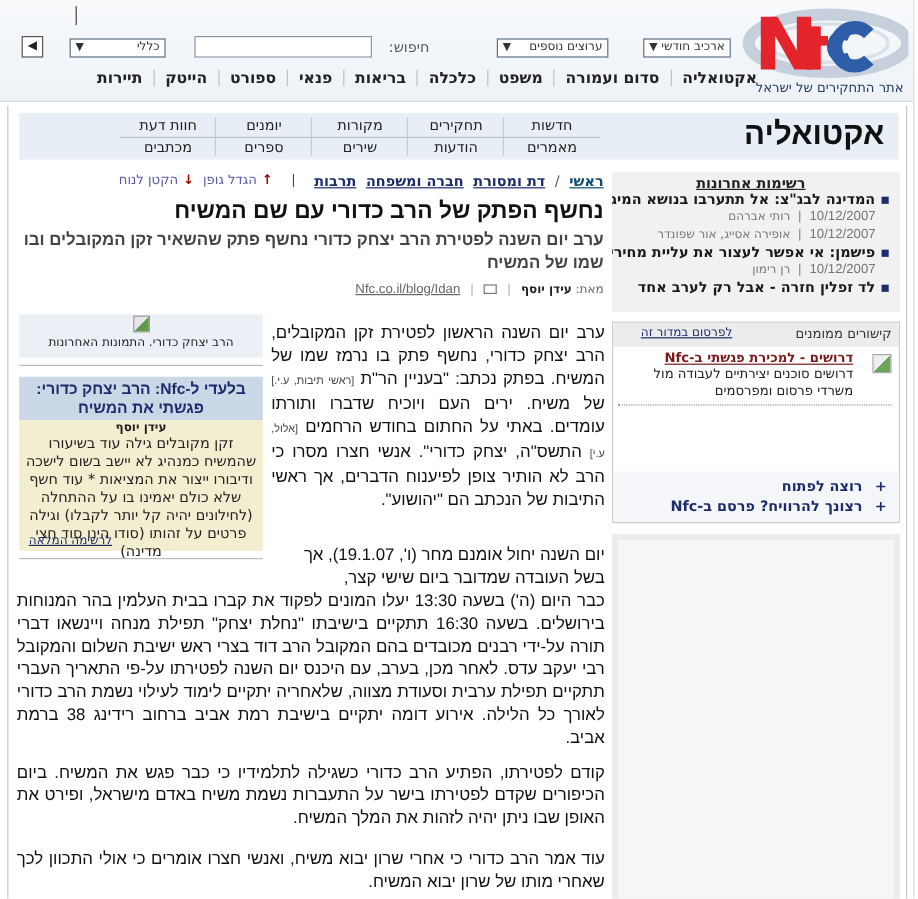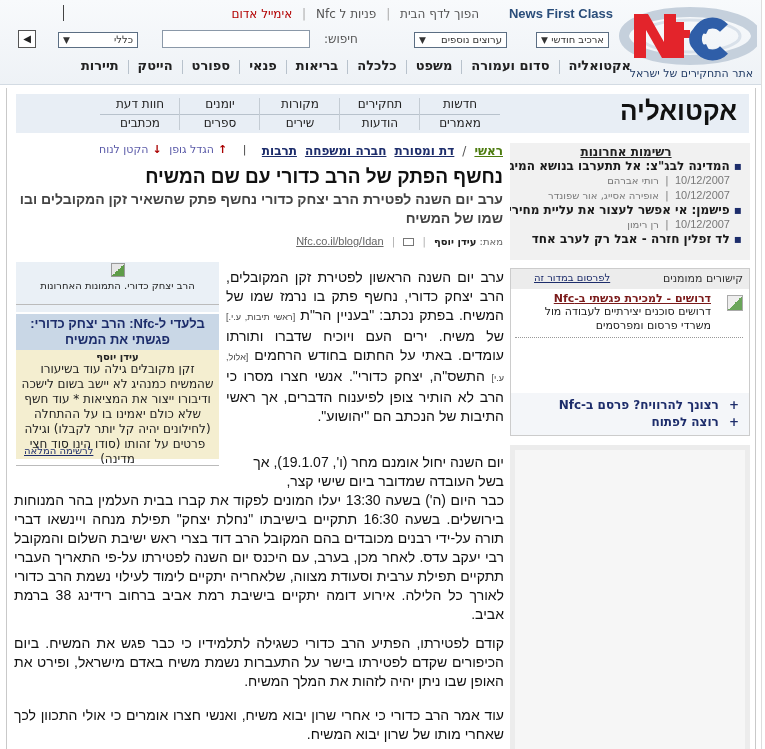--- a/index.html
+++ b/index.html
@@ -35,41 +35,41 @@
 .section { position: absolute; left: 16px; top: 94px; width: 733px; height: 39px; background: #e8eef5; }
 .section-title { position: absolute; right: 12px; top: 2px; font-size: 26px; font-weight: bold; color: #111; font-family: "Liberation Sans", sans-serif; direction: rtl; }
 .subnav { position: absolute; left: 84px; top: 2px; width: 400px; height: 36px; direction: rtl; }
 .subnav .cell { position: absolute; width: 80px; height: 17px; text-align: center; font-size: 12px; color: #222; }
 .subnav .hline { position: absolute; left: 0; right: 0; top: 18px; height: 1px; background: #b8c2cc; }
 .subnav .vsep { position: absolute; top: 2px; width: 1px; height: 32px; background: #c4ccd4; }
 
 
 .breadcrumb { position: absolute; right: 262px; top: 144px; direction: rtl; font-size: 12px; font-weight: bold; white-space: nowrap; }
 .breadcrumb a { color: #1d2d6b; text-decoration: underline; margin-left: 8px; }
-.breadcrumb a.home { color: #4d7c0f; }
+.breadcrumb a.home { color: #0c4a6e; }
 .breadcrumb .slash { color: #555; margin-left: 8px; font-weight: normal; }
 .fontctl { position: absolute; left: 95px; top: 143px; direction: rtl; font-size: 11px; color: #5a5aa8; white-space: nowrap; }
 .fontctl .pipe { color: #444; margin-left: 12px; }
 .fontctl .up, .fontctl .down { color: #a00; font-weight: bold; }
 .fontctl span { margin-left: 4px; }
 
 
 .art-title { position: absolute; right: 262px; top: 166px; direction: rtl; font-size: 19px; font-weight: bold; color: #111; white-space: nowrap; font-family: "Liberation Sans", sans-serif; }
 .art-sub { position: absolute; right: 262px; top: 190px; width: 490px; direction: rtl; font-size: 14px; font-weight: bold; color: #444; line-height: 19px; font-family: "Liberation Sans", sans-serif; }
 .byline { position: absolute; right: 262px; top: 235px; direction: rtl; font-size: 10px; color: #666; white-space: nowrap; margin-left: 40px; }
 .byline .author { color: #222; font-weight: bold; }
 .byline .sep { color: #aaa; margin: 0 5px; }
 .byline .url { color: #666; text-decoration: underline; font-size: 11px; font-family: "Liberation Sans", sans-serif; }
 .byline .mail { display: inline-block; width: 11px; height: 8px; border: 1px solid #777; vertical-align: middle; position: relative; }
 
 .body-text { position: absolute; direction: rtl; text-align: justify; font-size: 14px; line-height: 19px; color: #111; font-family: "Liberation Sans", sans-serif; }
 .small-note { font-size: 9px; color: #444; }
 
 
-.photo { position: absolute; left: 16px; top: 262px; width: 203px; height: 50px; background: #eaf0f6; text-align: center; }
+.photo { position: absolute; left: 16px; top: 262px; width: 203px; height: 36px; background: #eaf0f6; text-align: center; }
 .photo .img { width: 14px; height: 14px; margin: 1px auto 0; border: 1px solid #9a9a9a; background: linear-gradient(135deg, #e6e6e6 50%, #5e9c48 50%); }
 .photo .cap { font-size: 10px; color: #222; direction: rtl; margin-top: 3px; }
 .photo-rule { position: absolute; left: 16px; top: 304px; width: 203px; height: 1px; background: #bbb; }
 
 
 .qbox { position: absolute; left: 16px; top: 314px; width: 203px; height: 145px; background: #f4eed0; }
 .qbox .qhead { background: #c9d7e6; color: #1d2d6b; font-weight: bold; font-size: 13px; text-align: center; direction: rtl; line-height: 16px; padding: 2px 2px; font-family: "Liberation Sans", sans-serif; }
 .qbox .qauthor { text-align: center; font-size: 10px; font-weight: bold; color: #222; direction: rtl; margin-top: 1px; }
 .qbox .qtext { text-align: center; font-size: 12px; color: #222; direction: rtl; line-height: 15px; padding: 0 2px; }
 .qbox .qlink { position: absolute; left: 8px; bottom: 3px; font-size: 10px; color: #1d2d6b; text-decoration: underline; }
@@ -102,28 +102,20 @@
 .empty-box { position: absolute; left: 510px; top: 445px; width: 240px; height: 304px; background: #ececec; }
 .empty-box .inner { position: absolute; left: 5px; top: 5px; right: 5px; bottom: 0; background: #f6f6f6; }
 
 .scroll-edge { position: absolute; left: 761px; top: 0; width: 4px; height: 749px; background: #fff; border-left: 1px solid #ddd; }
 </style>
 </head>
 <body>
 
 <div class="header">
   <div class="vline"></div>
-  <div class="toplinks">
-    <span class="brand">News First Class</span>
-    <span>הפוך לדף הבית</span>
-    <span class="sep">|</span>
-    <span>פניות ל Nfc</span>
-    <span class="sep">|</span>
-    <span class="red">אימייל אדום</span>
-  </div>
 
   <div class="logo">
     <svg width="145" height="60" viewBox="0 0 145 60">
       <ellipse cx="78" cy="30" rx="66" ry="24" fill="none" stroke="#c5d0dc" stroke-width="10"></ellipse>
       <ellipse cx="78" cy="30" rx="50" ry="16" fill="none" stroke="#d9e1ea" stroke-width="3"></ellipse>
       <polygon points="22,8 36,8 52,36 52,8 64,8 64,52 50,52 34,24 34,52 22,52" fill="#e3242b"></polygon>
       <rect x="60" y="16" width="12" height="36" fill="#e3242b"></rect>
       <rect x="56" y="24" width="22" height="8" fill="#e3242b"></rect>
       <path d="M112 22 a16 16 0 1 0 0 22" fill="none" stroke="#2f5ea8" stroke-width="11"></path>
       <path d="M96 24 a10 10 0 1 0 0 18" fill="none" stroke="#2f5ea8" stroke-width="9"></path>
@@ -240,22 +232,22 @@
   <div class="shead">
     <span>קישורים ממומנים</span>
     <a class="adlink">לפרסום במדור זה</a>
   </div>
   <div class="ad">
     <div class="ic"></div>
     <div class="ttl">דרושים - למכירת פגשתי ב-Nfc</div>
     <div class="desc">דרושים סוכנים יצירתיים לעבודה מול משרדי פרסום ומפרסמים</div>
   </div>
   <div class="links">
+    <div>רוצה לפתוח</div>
     <div>רצונך להרוויח? פרסם ב-Nfc</div>
-    <div>רוצה לפתוח</div>
   </div>
 </div>
 
 <div class="empty-box">
     <div class="inner"></div>
   </div>
 
 <div class="scroll-edge"></div>
 
 </body></html>

